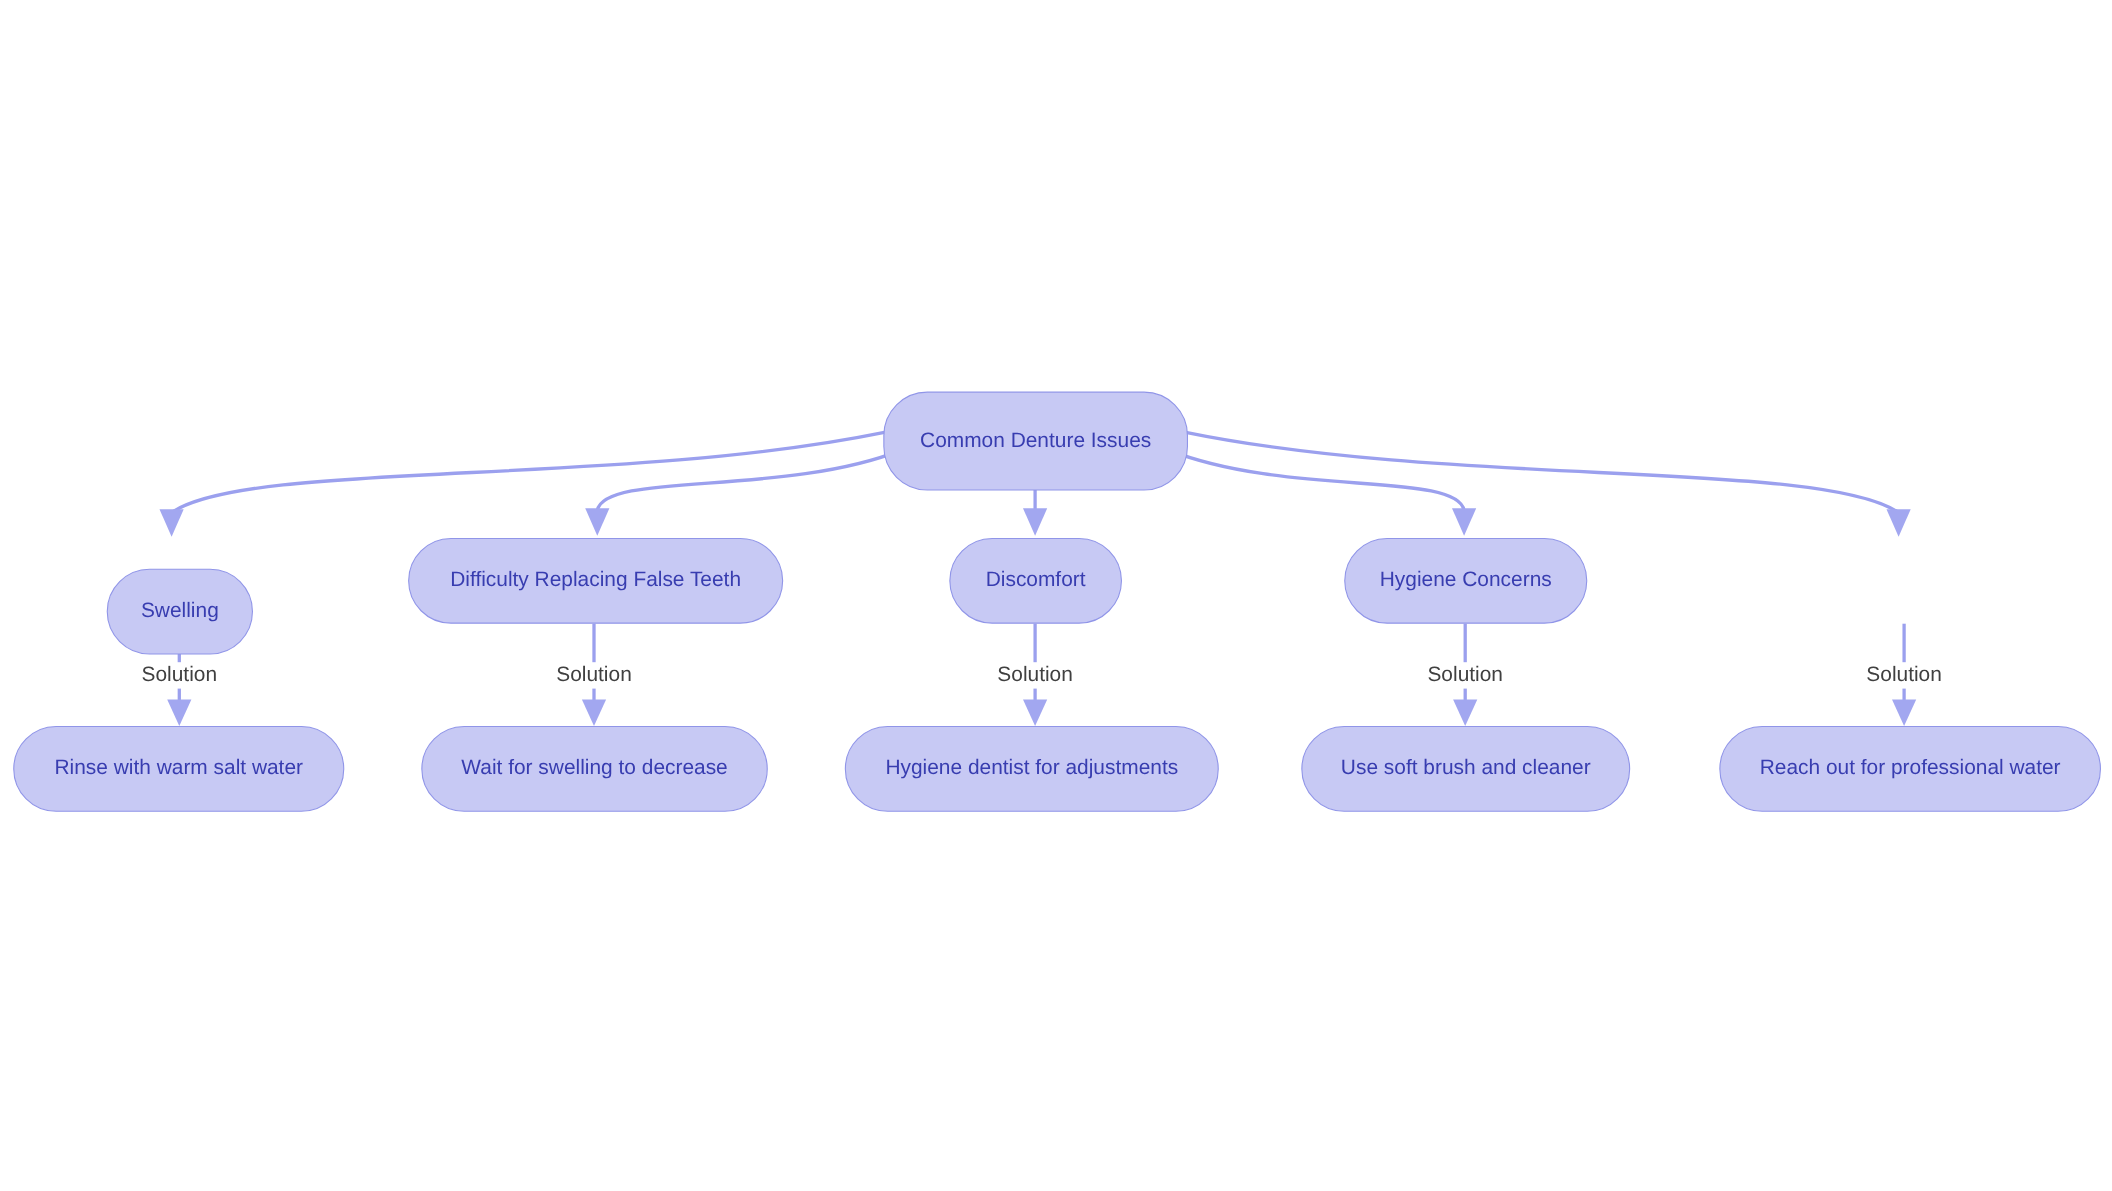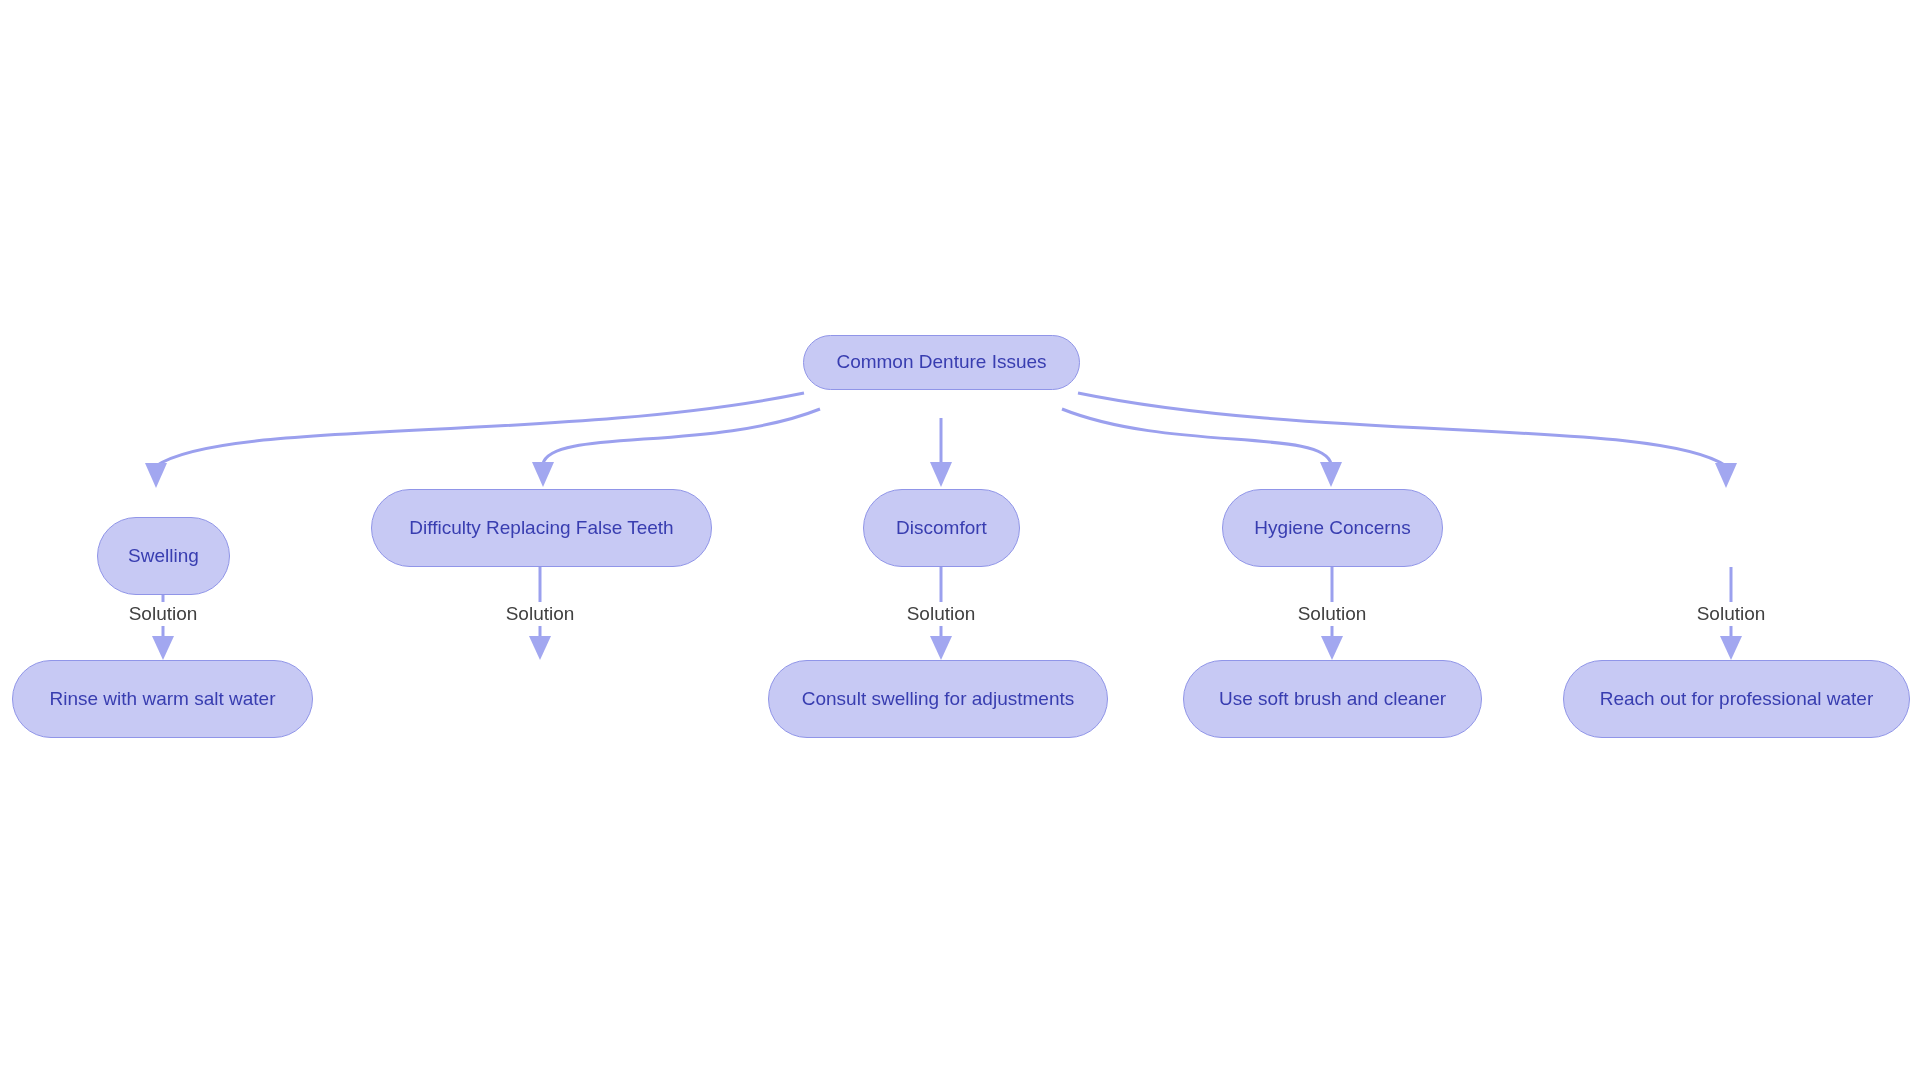--- a/index.html
+++ b/index.html
@@ -39,21 +39,21 @@
     border-radius: 40px;
     display: flex;
     align-items: center;
     justify-content: center;
     color: #383db0;
     font-size: 19px;
     line-height: 1.2;
     text-align: center;
     white-space: nowrap;
   }
-  .node.row1 { top: 335px; height: 55px; }
+  .node.row1 { top: 356px; height: 90px; }
   .node.row2 { top: 489px; height: 78px; }
   .node.row3 { top: 660px; height: 78px; }
   .edge-label {
     position: absolute;
     transform: translate(-50%, -50%);
     background: #ffffff;
     padding: 1px 5px;
     color: #404040;
     font-size: 19px;
     white-space: nowrap;
@@ -104,17 +104,18 @@
   <div class="node row2" style="left:863px; width:157px;">Discomfort</div>
   <div class="node row2" style="left:1222px; width:221px;">Hygiene Concerns</div>
 
   <span class="edge-label" style="left:163px; top:614px;">Solution</span>
   <span class="edge-label" style="left:540px; top:614px;">Solution</span>
   <span class="edge-label" style="left:941px; top:614px;">Solution</span>
   <span class="edge-label" style="left:1332px; top:614px;">Solution</span>
   <span class="edge-label" style="left:1731px; top:614px;">Solution</span>
 
   <div class="node row3" style="left:12px; width:301px;">Rinse with warm salt water</div>
-  <div class="node row3" style="left:768px; width:340px;">Consult swelling for adjustments</div>
+  <div class="node row3" style="left:383px; width:315px;">Wait for swelling to decrease</div>
+  <div class="node row3" style="left:768px; width:340px;">Hygiene dentist for adjustments</div>
   <div class="node row3" style="left:1183px; width:299px;">Use soft brush and cleaner</div>
   <div class="node row3" style="left:1563px; width:347px;">Reach out for professional water</div>
 
 </div>
 
 </body></html>

